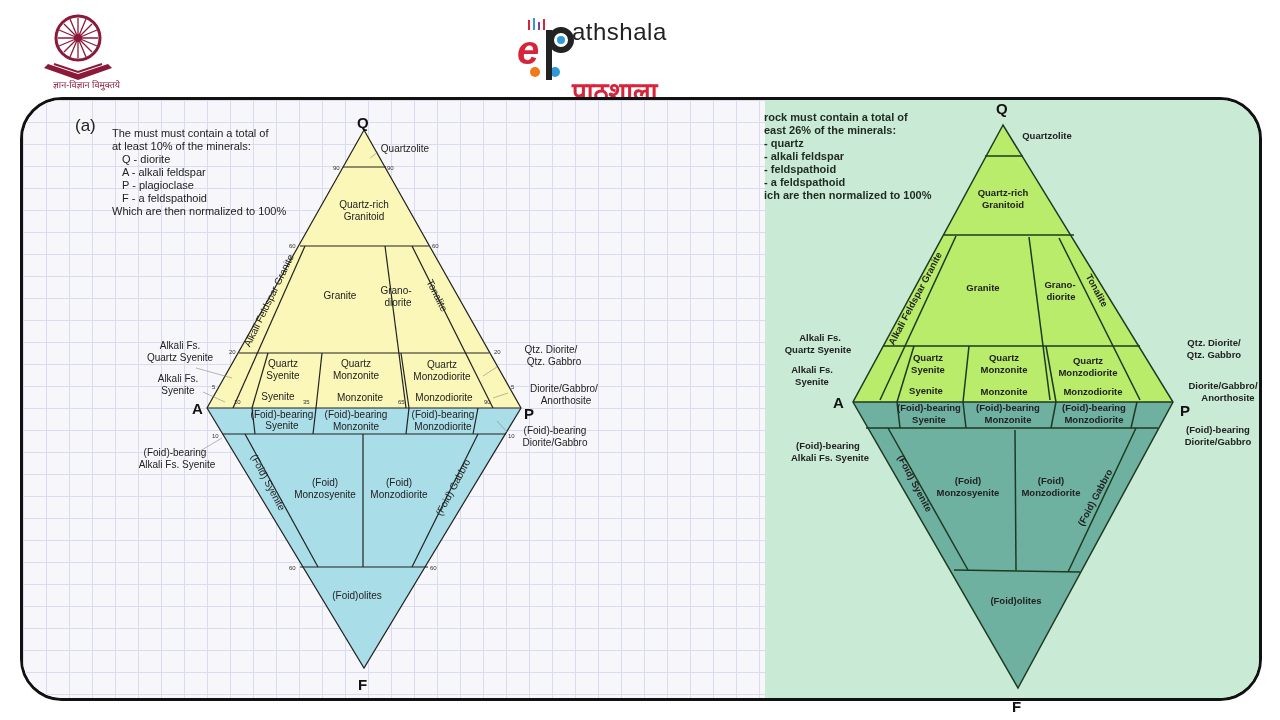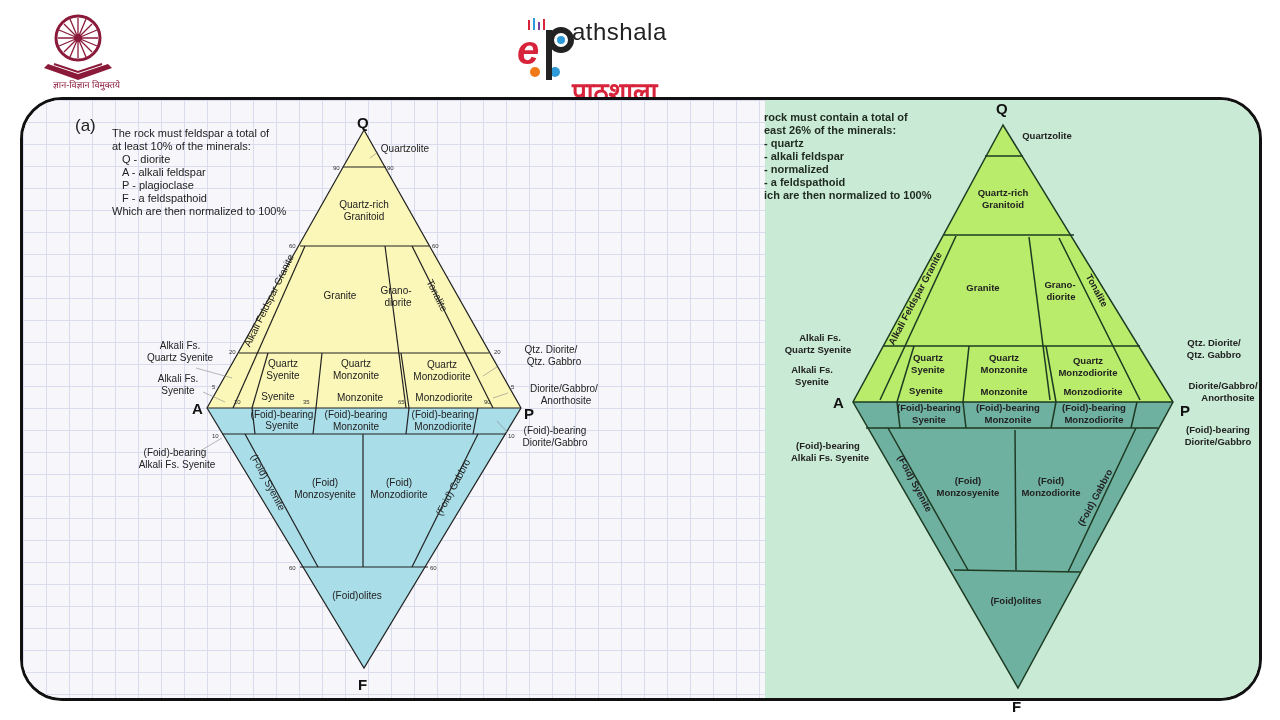--- a/index.html
+++ b/index.html
@@ -76,35 +76,35 @@
 </div>
 
 <div class="frame">
   <div class="panel-left"></div>
   <div class="panel-right"></div>
 </div>
 
 <div class="panel-label" style="left:75px;top:116px;">(a)</div>
 
 <div class="note" style="left:112px;top:127px;">
-  <div>The rock must feldspar a  total of</div>
+  <div>The must must contain a  total of</div>
   <div>at least 10% of the minerals:</div>
   <div style="padding-left:10px">Q - diorite</div>
   <div style="padding-left:10px">A - alkali feldspar</div>
   <div style="padding-left:10px">P - plagioclase</div>
   <div style="padding-left:10px">F - a feldspathoid</div>
   <div>Which are then normalized to 100%</div>
 </div>
 
 <div class="note" style="left:764px;top:111px;font-weight:bold;color:#1f2a1f;">
   <div>rock must contain a  total of</div>
   <div>east 26% of the minerals:</div>
   <div>- quartz</div>
   <div>- alkali feldspar</div>
-  <div>- normalized</div>
+  <div>- feldspathoid</div>
   <div>- a feldspathoid</div>
   <div>ich are then normalized to 100%</div>
 </div>
 
 <svg width="1280" height="720" style="position:absolute;left:0;top:0;">
 
   <polygon points="364,130 207,408 521,408" fill="#fbf7b8" stroke="none"></polygon>
   <polygon points="207,408 521,408 364,668" fill="#a9dde8" stroke="none"></polygon>
   <g stroke="#222" stroke-width="1.2" fill="none">
     <polygon points="364,130 207,408 364,668 521,408"></polygon>

